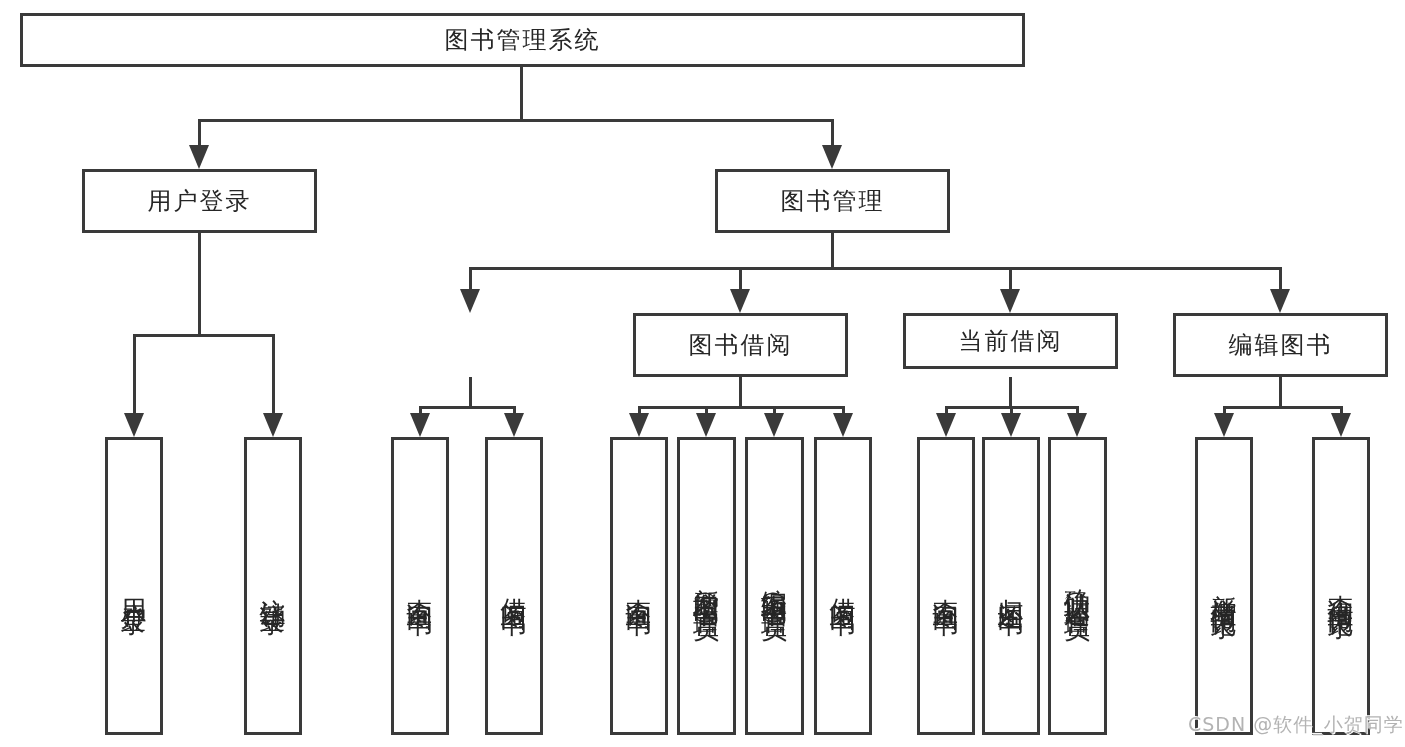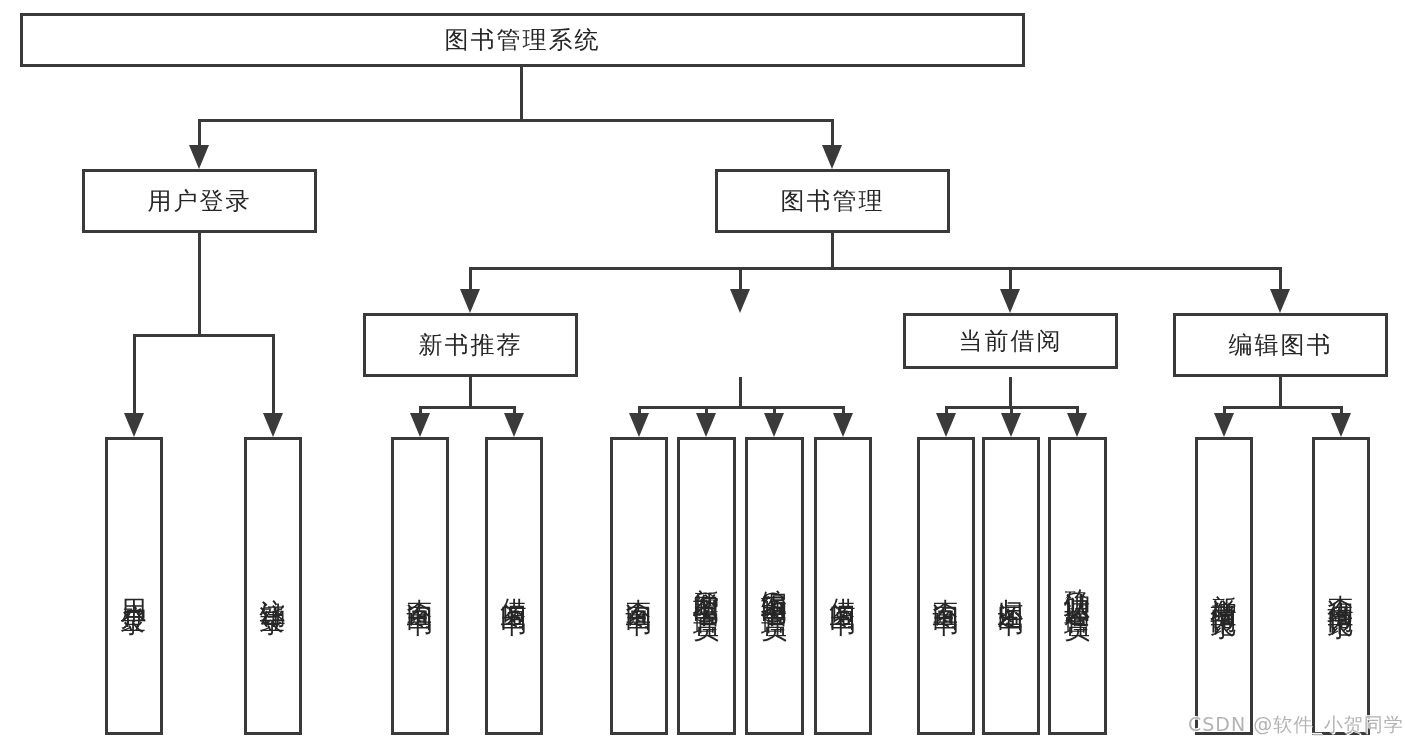--- a/index.html
+++ b/index.html
@@ -73,22 +73,22 @@
 <body>
 
 <div id="canvas">
 
   <div class="node" style="left:20px; top:13px; width:1005px; height:54px;">图书管理系统</div>
 
   <div class="node" style="left:82px; top:169px; width:235px; height:64px;">用户登录</div>
 
   <div class="node" style="left:715px; top:169px; width:235px; height:64px;">图书管理</div>
 
-  <div class="node" style="left:363px; top:313px; width:215px; height:64px;">新书推荐</div>
 
+  <div class="node" style="left:633px; top:313px; width:215px; height:64px;">图书借阅</div>
 
   <div class="node" style="left:903px; top:313px; width:215px; height:56px;">当前借阅</div>
 
   <div class="node" style="left:1173px; top:313px; width:215px; height:64px;">编辑图书</div>
 
   <div class="vnode" style="left:105px; top:437px; width:58px; height:298px;">
     <span class="vtext">用户登录</span>
   </div>
   <div class="vnode" style="left:244px; top:437px; width:58px; height:298px;">
     <span class="vtext">注销登录</span>

